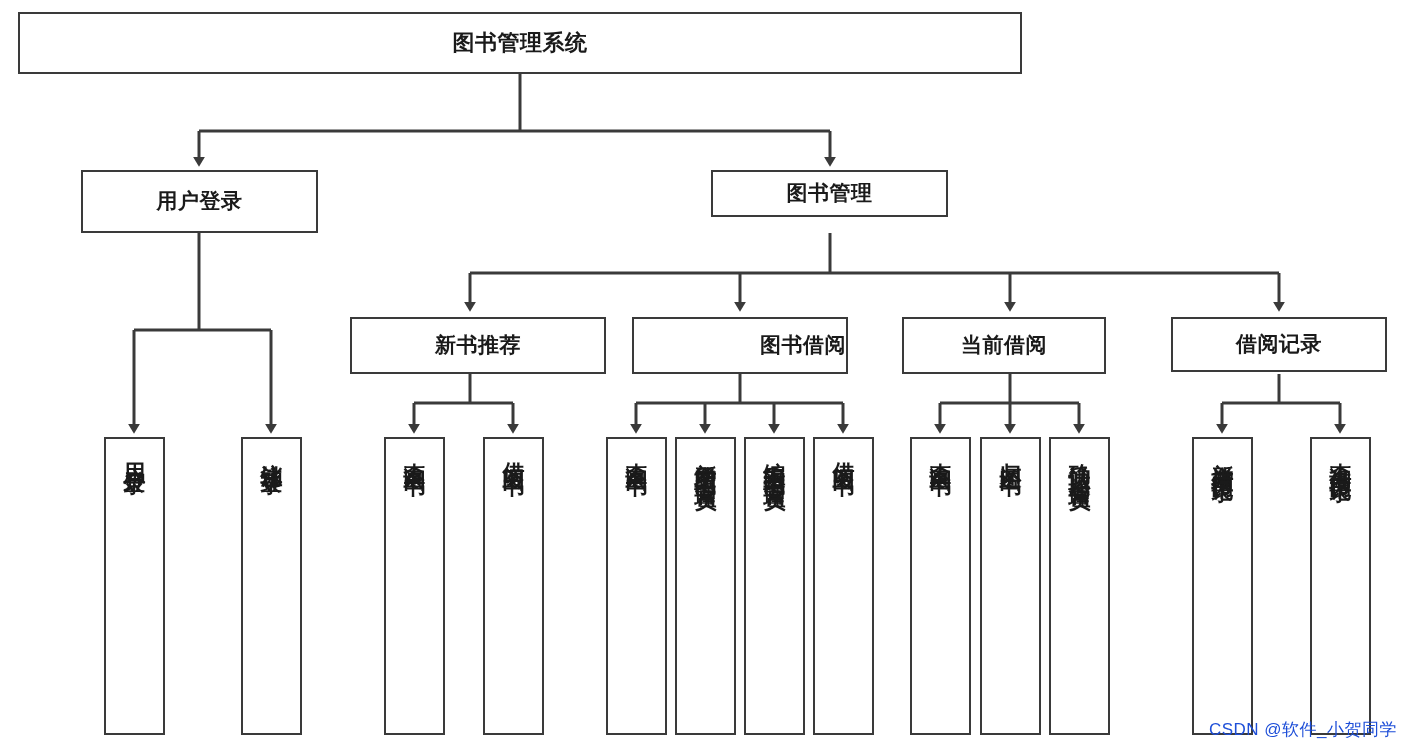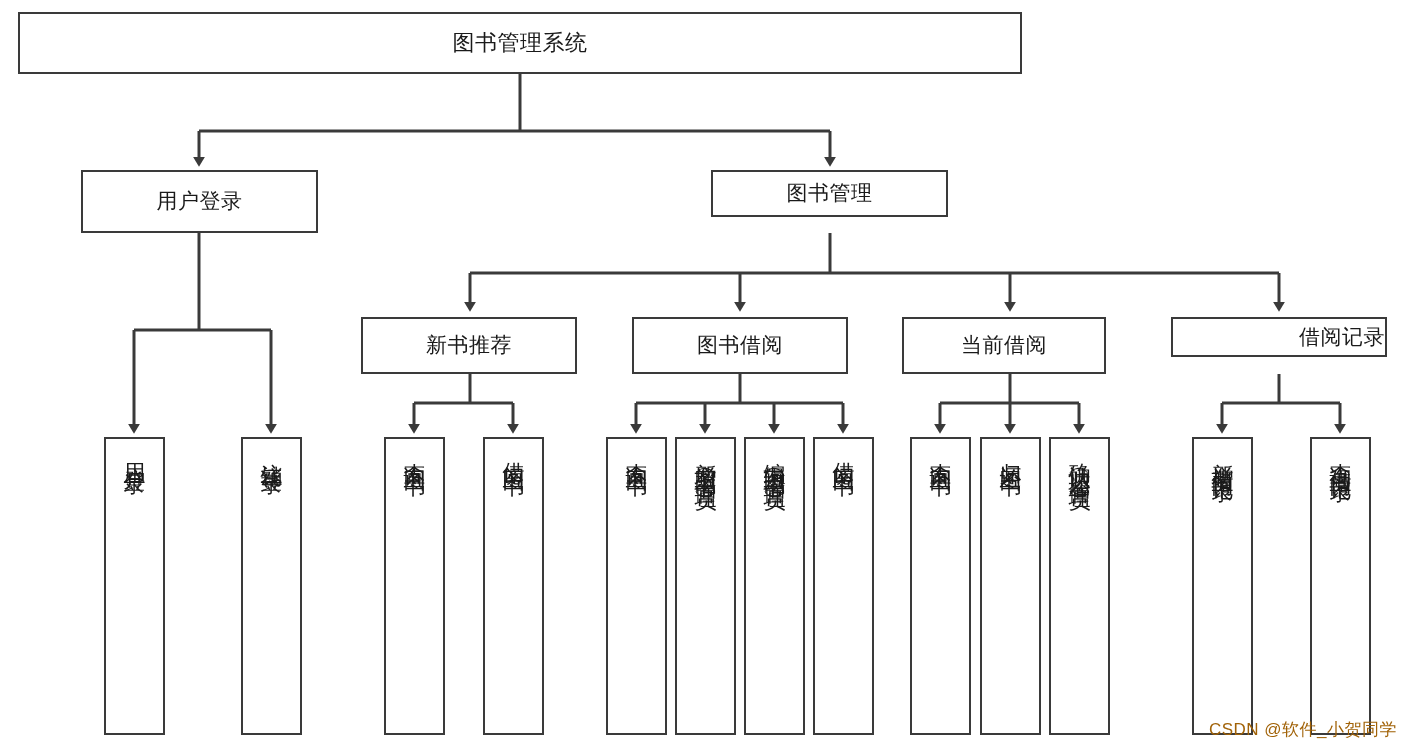--- a/index.html
+++ b/index.html
@@ -27,20 +27,21 @@
   }
   .node {
     position: absolute;
     box-sizing: border-box;
     border: 2px solid #3a3a3a;
     background: #ffffff;
     display: flex;
     align-items: center;
     justify-content: center;
     color: #1a1a1a;
+    font-weight: bold;
   }
   .node .lbl {
     display: block;
     text-align: center;
     line-height: 1.08;
   }
   
   .node.horiz .lbl {
     font-size: 21px;
     letter-spacing: 0.5px;
@@ -61,21 +62,21 @@
     font-size: 22px;
     line-height: 1;
     letter-spacing: 4px;
     white-space: nowrap;
   }
   .watermark {
     position: absolute;
     right: 8px;
     bottom: 6px;
     font-size: 17px;
-    color: #a16207;
+    color: #1d4ed8;
     letter-spacing: 0.5px;
     white-space: nowrap;
   }
 </style>
 </head>
 <body>
 
 <div id="canvas">
 
   <svg class="wires" viewBox="0 0 1405 747" xmlns="http://www.w3.org/2000/svg">
@@ -133,33 +134,33 @@
   </div>
 
   <div class="node horiz" style="left:81px; top:170px; width:237px; height:63px;">
     <span class="lbl">用户登录</span>
   </div>
 
   <div class="node horiz" style="left:711px; top:170px; width:237px; height:47px;">
     <span class="lbl">图书管理</span>
   </div>
 
-  <div class="node horiz" style="left:361px; top:317px; width:216px; height:57px;justify-content:center;">
+  <div class="node horiz" style="left:350px; top:317px; width:256px; height:57px;justify-content:center;">
     <span class="lbl">新书推荐</span>
   </div>
 
-  <div class="node horiz" style="left:632px; top:317px; width:216px; height:57px;">
+  <div class="node horiz" style="left:632px; top:317px; width:216px; height:57px;justify-content:flex-end;">
     <span class="lbl">图书借阅</span>
   </div>
 
   <div class="node horiz" style="left:902px; top:317px; width:204px; height:57px;">
     <span class="lbl">当前借阅</span>
   </div>
 
-  <div class="node horiz" style="left:1171px; top:317px; width:216px; height:40px;justify-content:flex-end;">
+  <div class="node horiz" style="left:1171px; top:317px; width:216px; height:55px;">
     <span class="lbl">借阅记录</span>
   </div>
 
   <div class="node vert" style="left:104px; top:437px; width:61px; height:298px;">
     <span class="lbl">用户登录</span>
   </div>
   <div class="node vert" style="left:241px; top:437px; width:61px; height:298px;">
     <span class="lbl">注销登录</span>
   </div>
 

